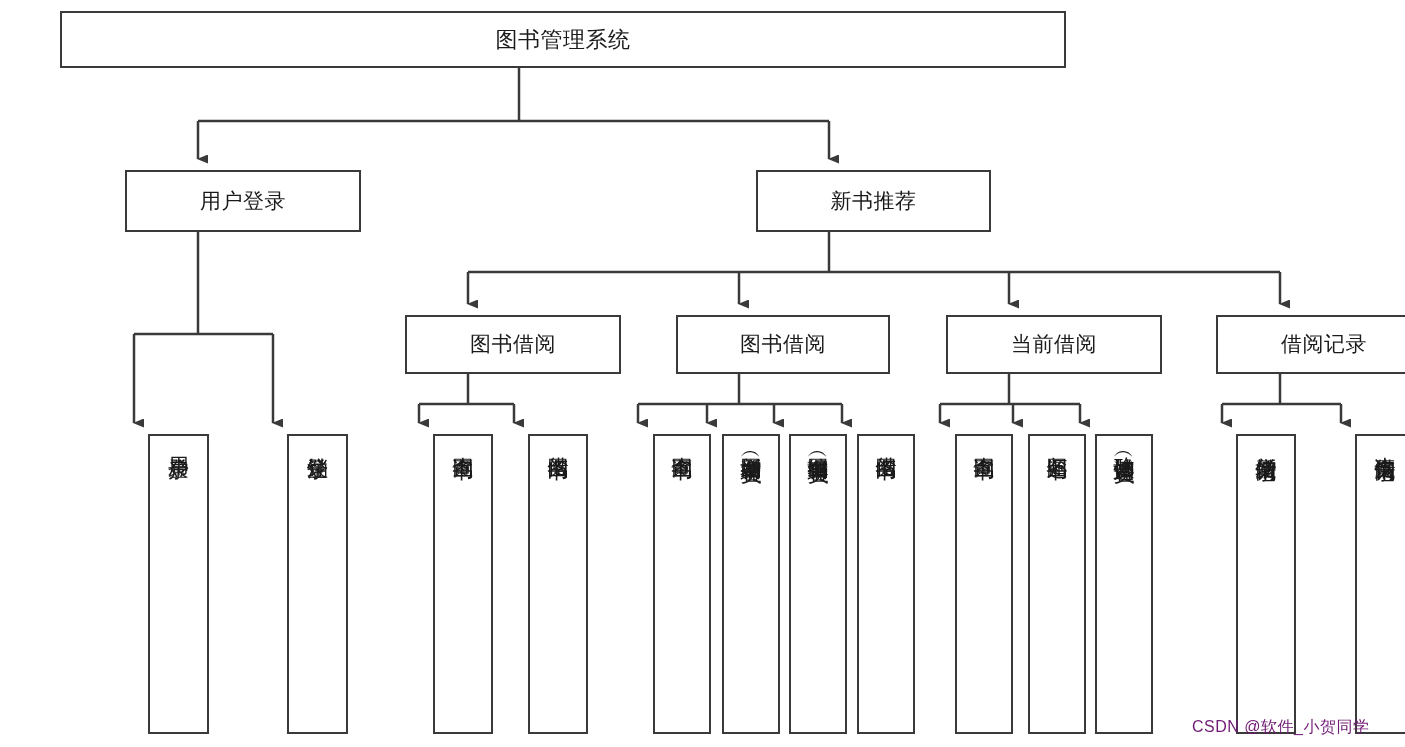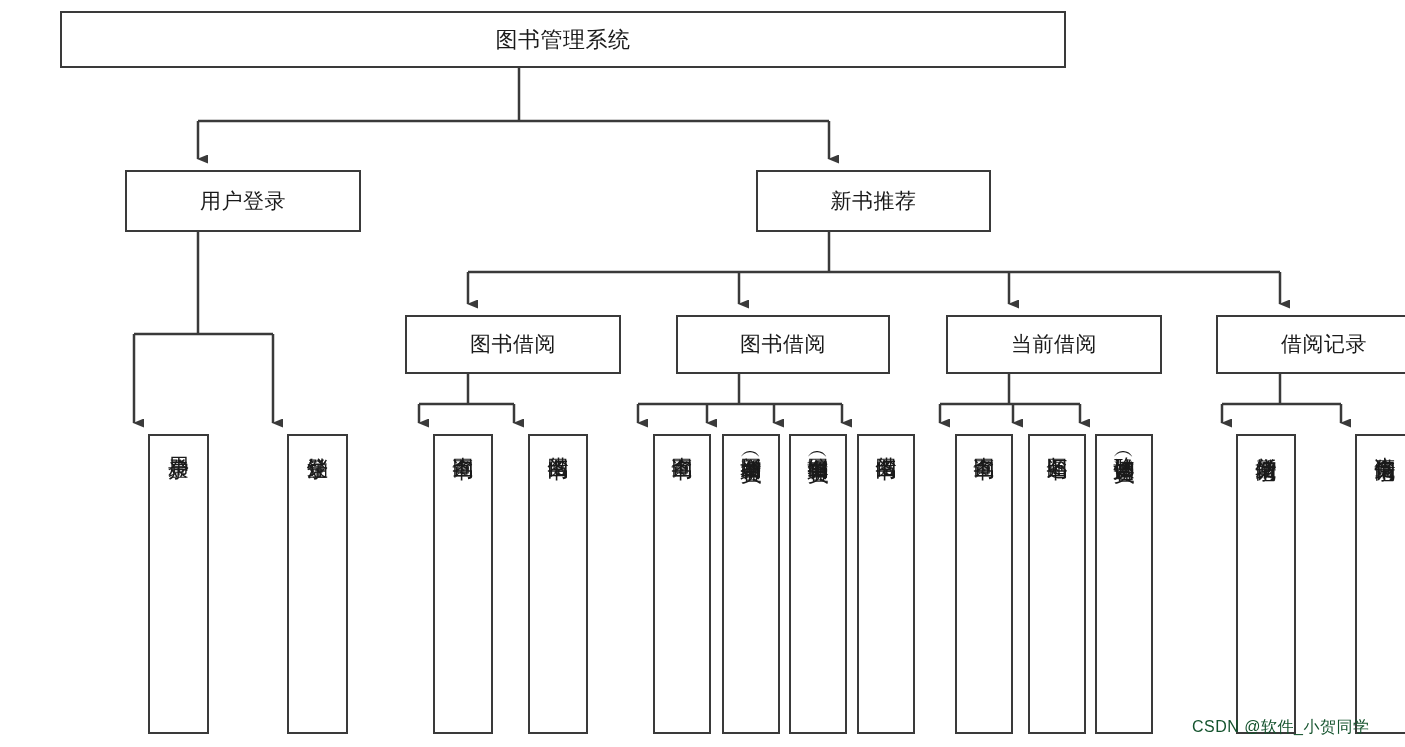--- a/index.html
+++ b/index.html
@@ -175,14 +175,14 @@
         <span class="node-label">确认归还（管理员）</span>
       </div>
       <div class="node level-3 vertical" style="left: 1192px; top: 434px; width: 60px; height: 300px; border-color: rgb(58, 58, 58);">
         <span class="node-label">新增借阅记录</span>
       </div>
       <div class="node level-3 vertical" style="left: 1311px; top: 434px; width: 60px; height: 300px; border-color: rgb(58, 58, 58);">
         <span class="node-label">查询借阅记录</span>
       </div>
     </div>
 
-  <div class="watermark" style="left: 1192px; top: 717px; color: #14532d;">CSDN @软件_小贺同学</div>
+  <div class="watermark" style="left: 1192px; top: 717px; color: #701a75;">CSDN @软件_小贺同学</div>
 </div>
 
 </body></html>

